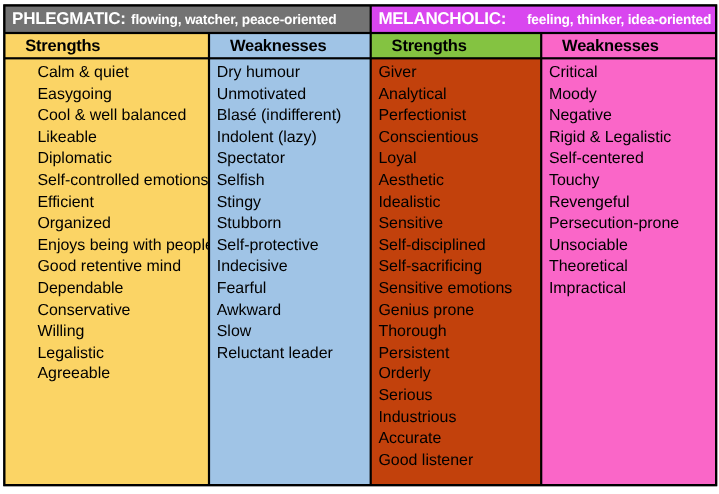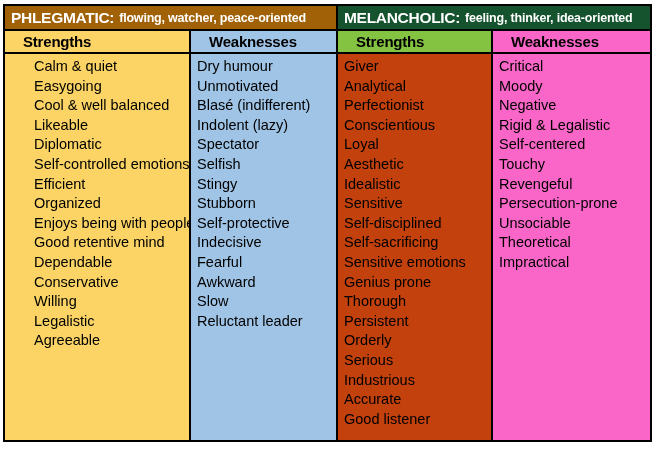--- a/index.html
+++ b/index.html
@@ -69,25 +69,25 @@
     color: #000000;
     white-space: nowrap;
   }
 </style>
 </head>
 <body>
 
 <div class="canvas">
   <div class="grid">
 
-    <div class="band band-phlegmatic" style="background-color: #a16207;">
+    <div class="band band-phlegmatic" style="background-color: #737373;">
       <span class="band-title">PHLEGMATIC:</span>
       <span class="band-sub">flowing, watcher, peace-oriented</span>
     </div>
-    <div class="band band-melancholic" style="background-color: #14532d;">
+    <div class="band band-melancholic" style="background-color: #d946ef; gap: 14px;">
       <span class="band-title">MELANCHOLIC:</span>
       <span class="band-sub">feeling, thinker, idea-oriented</span>
     </div>
 
     <div class="col-header" style="background-color: rgb(251, 212, 101);">Strengths</div>
     <div class="col-header" style="background-color: rgb(160, 196, 230);">Weaknesses</div>
     <div class="col-header" style="background-color: rgb(132, 195, 65);">Strengths</div>
     <div class="col-header" style="background-color: rgb(250, 102, 200);">Weaknesses</div>
 
     <div class="col-body" style="background-color: rgb(251, 212, 101); padding-left: 29px;">

